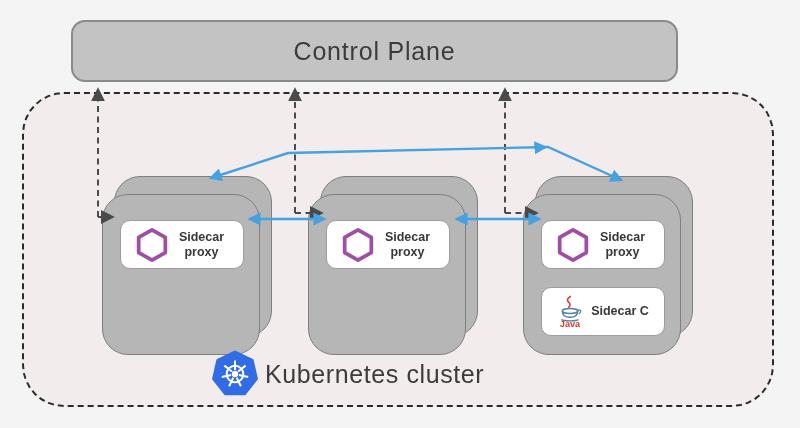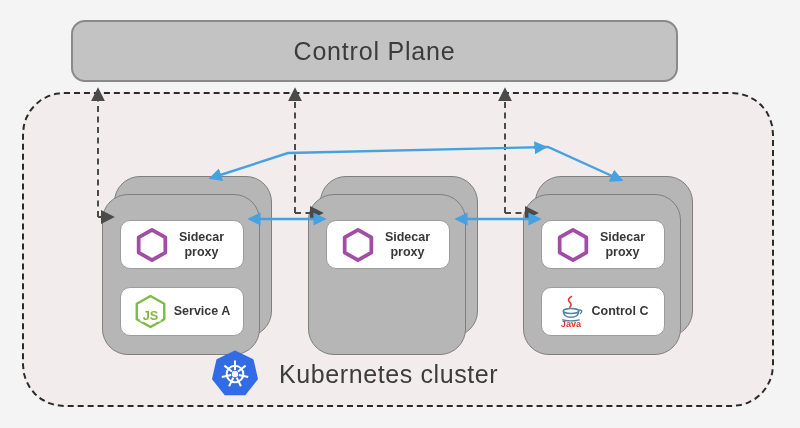--- a/index.html
+++ b/index.html
@@ -48,21 +48,21 @@
   .proxy-box{top:25px;}
   .service-box{top:92px;}
   .box-label{
     font-size:12.5px;font-weight:bold;color:#383838;line-height:1.15;
     text-align:center;
   }
   .proxy-label{width:54px;}
   .service-label{white-space:nowrap;}
 
   
-  .k8s-caption{position:absolute;left:211px;top:350px;z-index:3;display:flex;align-items:center;gap:20px;}
+  .k8s-caption{position:absolute;left:211px;top:350px;z-index:3;display:flex;align-items:center;gap:6px;}
   .k8s-caption .cap-text{font-size:25px;color:#3c3c3c;letter-spacing:0.6px;}
 
   
   #arrows{position:absolute;left:0;top:0;z-index:6;pointer-events:none;}
 </style>
 </head>
 <body>
 
 <div id="stage">
 
@@ -73,28 +73,20 @@
   <div class="cluster"></div>
 
   <div class="pod pod-a">
     <div class="pod-back"></div>
     <div class="pod-front">
       <div class="inner-box proxy-box">
         <svg width="32" height="36" viewBox="0 0 36 40">
           <polygon points="18,3 33,11.5 33,28.5 18,37 3,28.5 3,11.5" fill="#ffffff" stroke="#a14ca5" stroke-width="4.2" stroke-linejoin="round"></polygon>
         </svg>
         <span class="box-label proxy-label">Sidecar proxy</span>
-      </div>
-      <div class="inner-box service-box">
-        <svg width="33" height="37" viewBox="0 0 36 40">
-          <polygon points="18,3 33,11.5 33,28.5 18,37 3,28.5 3,11.5" fill="none" stroke="#7fbb42" stroke-width="2.6" stroke-linejoin="round"></polygon>
-          <rect x="7" y="16" width="22" height="15" fill="#ffffff"></rect>
-          <text x="18" y="29" text-anchor="middle" font-size="14" font-weight="bold" fill="#7fbb42">JS</text>
-        </svg>
-        <span class="box-label service-label">Service A</span>
       </div>
     </div>
   </div>
 
   <div class="pod pod-b">
     <div class="pod-back"></div>
     <div class="pod-front">
       <div class="inner-box proxy-box">
         <svg width="32" height="36" viewBox="0 0 36 40">
           <polygon points="18,3 33,11.5 33,28.5 18,37 3,28.5 3,11.5" fill="#ffffff" stroke="#a14ca5" stroke-width="4.2" stroke-linejoin="round"></polygon>
@@ -115,21 +107,21 @@
       </div>
       <div class="inner-box service-box">
         <svg width="27" height="35" viewBox="0 0 28 36">
           <path d="M14.5 2c-3.6 2.3-5 4-2.2 6.6 2.1 1.9 1.4 3.6-.6 5.4" stroke="#d9372b" stroke-width="1.6" fill="none"></path>
           <ellipse cx="13.5" cy="17.5" rx="8" ry="2.6" fill="none" stroke="#5382a1" stroke-width="1.5"></ellipse>
           <path d="M5.5 17.5c0 4.5 3.5 6.5 8 6.5s8-2 8-6.5" fill="none" stroke="#5382a1" stroke-width="1.5"></path>
           <path d="M21.5 16.5c3.5-.5 4.5 2 1.2 4" fill="none" stroke="#5382a1" stroke-width="1.4"></path>
           <path d="M4.5 26.5c3 1.6 15 1.6 18 0" fill="none" stroke="#5382a1" stroke-width="1.4"></path>
           <text x="13.5" y="34.5" text-anchor="middle" font-size="9.5" font-weight="bold" fill="#d9372b">Java</text>
         </svg>
-        <span class="box-label service-label">Control C</span>
+        <span class="box-label service-label">Sidecar C</span>
       </div>
     </div>
   </div>
 
   <div class="k8s-caption">
     <svg width="48" height="48" viewBox="0 0 48 48">
       <polygon points="24,2 41.2,10.3 45.4,28.9 33.5,43.8 14.5,43.8 2.6,28.9 6.8,10.3" fill="#326ce5" stroke="#326ce5" stroke-width="3" stroke-linejoin="round"></polygon>
       <g stroke="#ffffff" stroke-width="2" fill="none">
         <circle cx="24" cy="24" r="8.3"></circle>
         <line x1="24" y1="20" x2="24" y2="10.5"></line>

